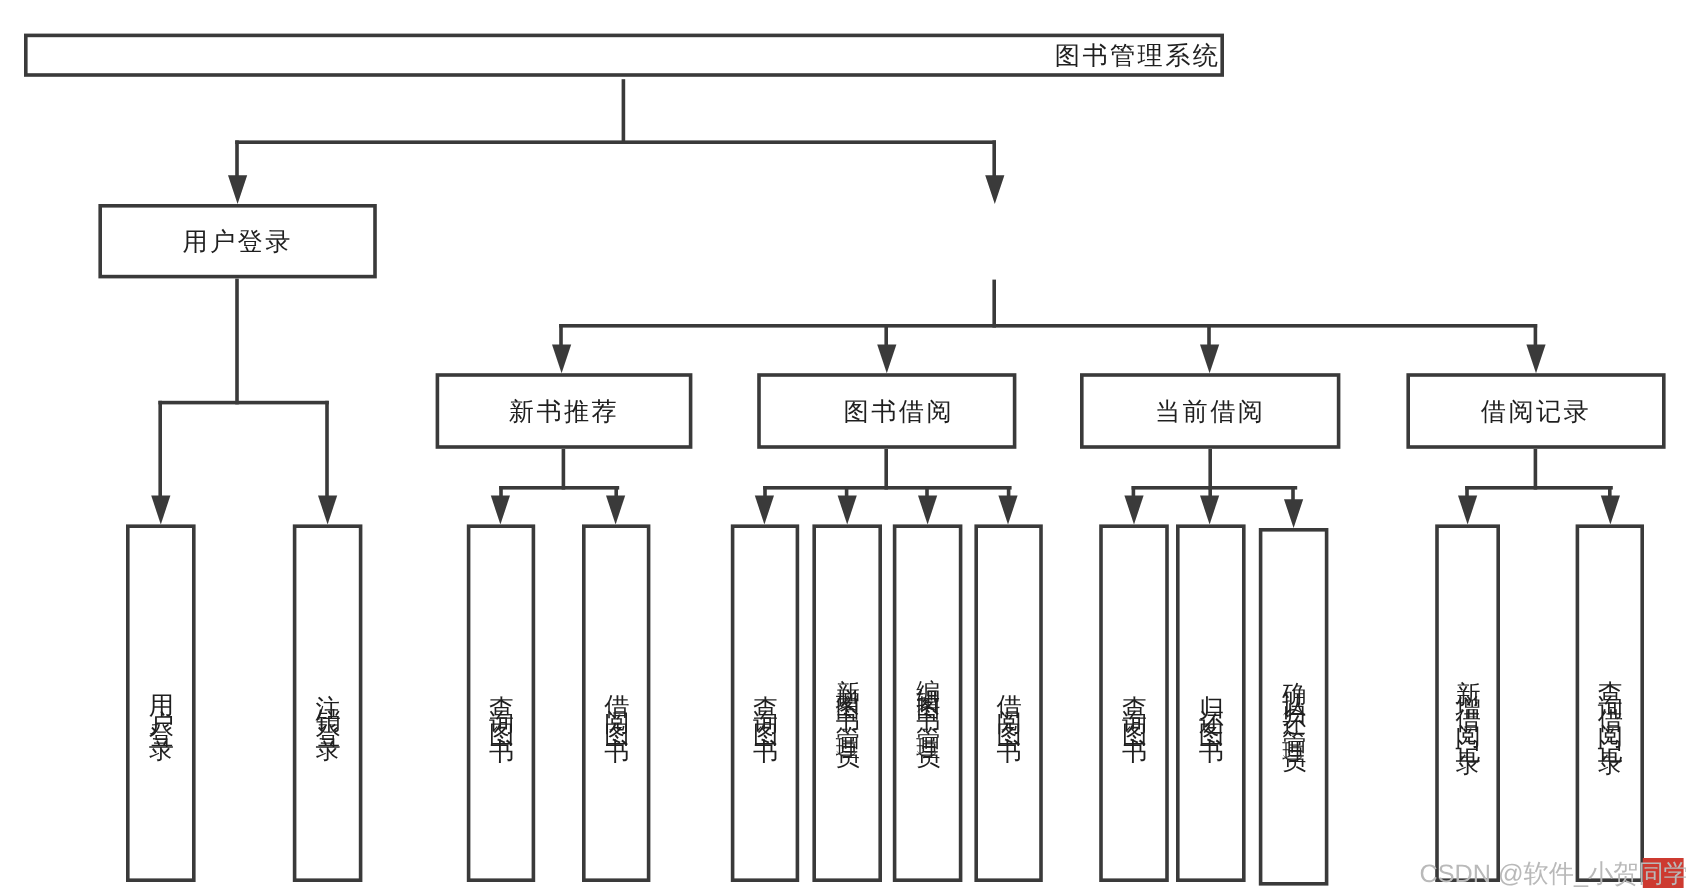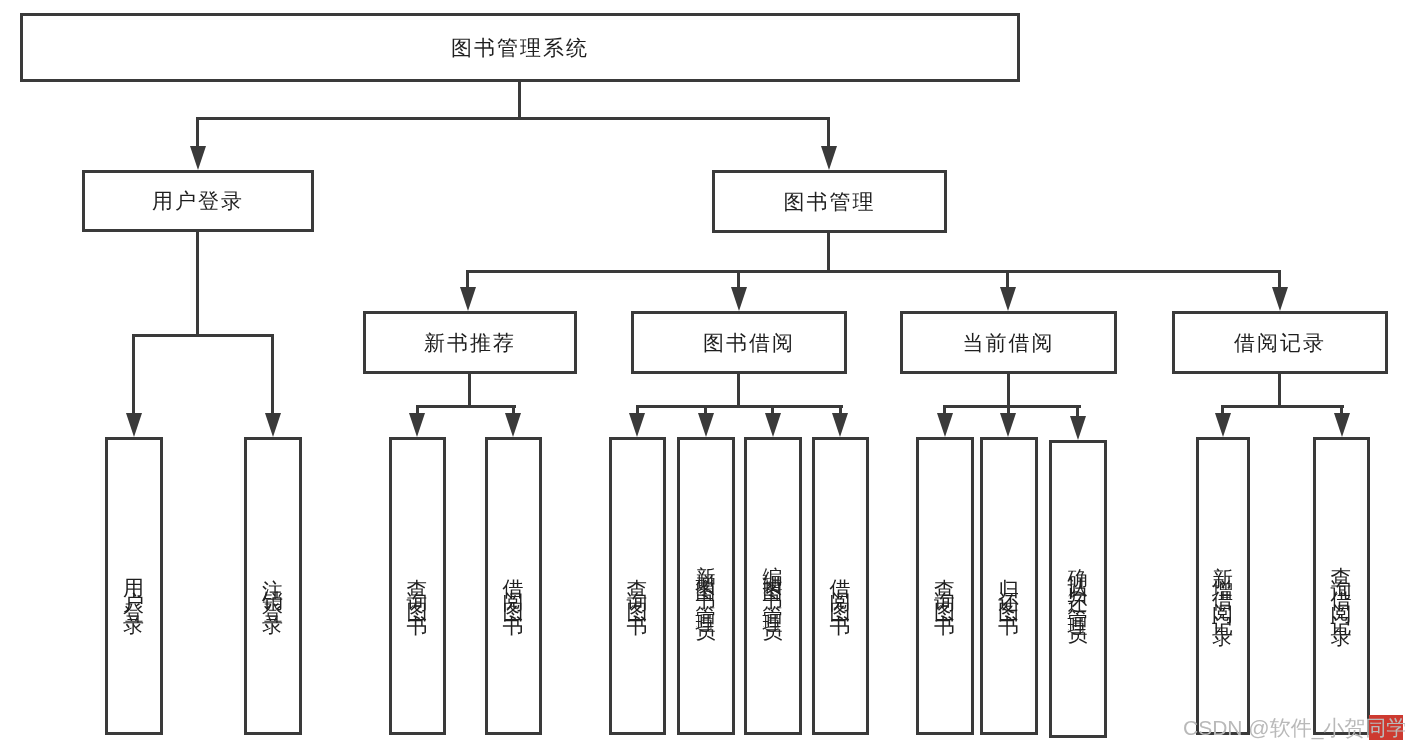--- a/index.html
+++ b/index.html
@@ -14,21 +14,21 @@
   }
   .hlabel{font-size:21px;letter-spacing:2px;white-space:nowrap;}
   .vtext{writing-mode:vertical-rl;text-orientation:mixed;font-size:21px;letter-spacing:12px;line-height:1;}
   .vlong{font-size:20px;letter-spacing:8px;}
   .vl{position:absolute;width:3px;background:var(--line,#3a3a3a);}
   .hl{position:absolute;height:3px;background:var(--line,#3a3a3a);}
   .arr{position:absolute;width:0;height:0;
     border-left:8px solid transparent;border-right:8px solid transparent;
     border-top:24px solid var(--line,#3a3a3a);}
   
-  #n-root{left:20px;top:13px;width:1000px;height:69px;}
+  #n-root{left:20px;top:28px;width:1000px;height:36px;justify-content:flex-end;}
   #n-user-login{left:82px;top:170px;width:232px;height:62px;}
   #n-book-mgmt{left:712px;top:170px;width:235px;height:63px;}
   #n-newbook{left:363px;top:311px;width:214px;height:63px;text-align:center;}
   #n-borrow{left:631px;top:311px;width:216px;height:63px;padding-left:20px;}
   #n-current{left:900px;top:311px;width:217px;height:63px;}
   #n-records{left:1172px;top:311px;width:216px;height:63px;}
   #l-userlogin{left:105px;top:437px;width:58px;height:298px;}
   #l-logout{left:244px;top:437px;width:58px;height:298px;}
   #l-q1{left:389px;top:437px;width:57px;height:298px;}
   #l-b1{left:485px;top:437px;width:57px;height:298px;}
@@ -111,23 +111,20 @@
   <div class="vl" style="left:1340px;top:405px;height:12px"></div>
   <div class="arr" style="left:1334px;top:413px"></div>
 
   <div class="node" id="n-root">
     <span class="hlabel">图书管理系统</span>
   </div>
 
   <div class="node" id="n-user-login">
     <span class="hlabel">用户登录</span>
   </div>
-  <div class="node" id="n-book-mgmt">
-    <span class="hlabel">图书管理</span>
-  </div>
 
   <div class="node" id="n-newbook">
     <span class="hlabel">新书推荐</span>
   </div>
   <div class="node" id="n-borrow">
     <span class="hlabel">图书借阅</span>
   </div>
   <div class="node" id="n-records">
     <span class="hlabel">借阅记录</span>
   </div>

